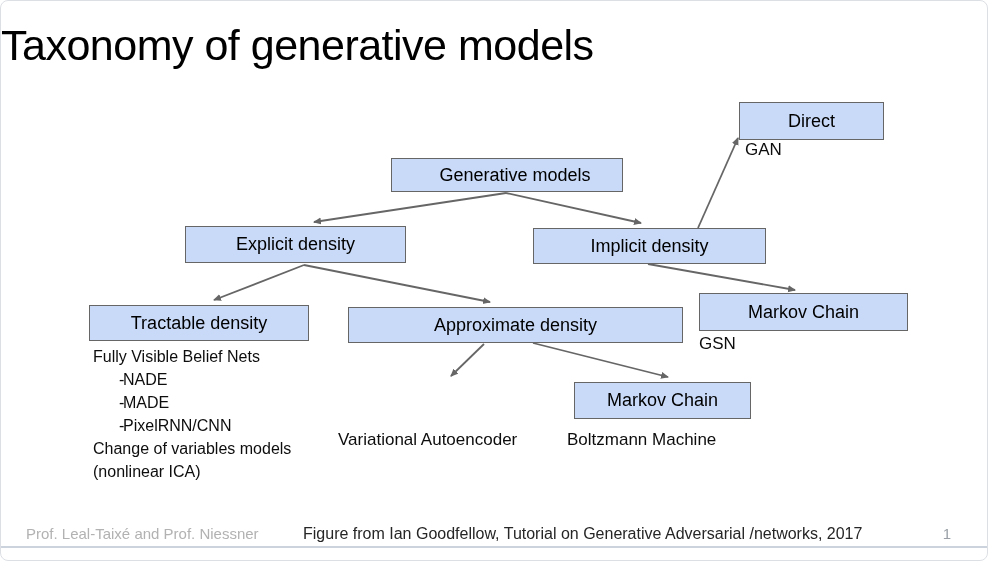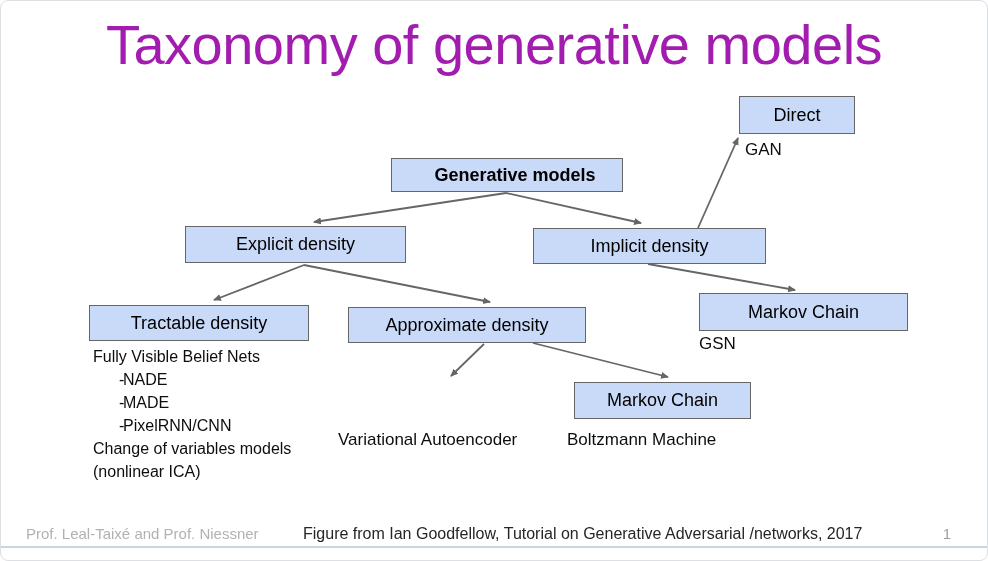--- a/index.html
+++ b/index.html
@@ -2,31 +2,31 @@
 <html><head>
 <meta charset="utf-8">
 <style>
   html,body{margin:0;padding:0;background:#fff;}
   .canvas{
     position:relative;width:988px;height:561px;background:#ffffff;overflow:hidden;
     font-family:"Liberation Sans","DejaVu Sans",sans-serif;color:#000;
     border:1px solid #dcdfe4;border-radius:8px;box-sizing:border-box;
   }
   .slide-title{
-    position:absolute;top:12px;left:0;right:0;text-align:center;
-    font-size:56px;line-height:64px;font-weight:300;color:#a21caf;
+    position:absolute;top:12px;left:0;right:0;
+    font-size:43px;line-height:64px;font-weight:300;color:#000000;
     letter-spacing:-0.5px;
   }
   .arrows{position:absolute;left:0;top:0;width:988px;height:561px;pointer-events:none;}
   .node{
     position:absolute;background:#C9DAF8;border:1px solid #666666;
     display:flex;align-items:center;justify-content:center;box-sizing:border-box;
   }
   .node-label{font-size:18px;color:#000;white-space:nowrap;}
-  .bold{font-weight:bold;margin-left:16px;}
+  .bold{font-weight:normal;margin-left:16px;}
   .sublabel{
     position:absolute;text-align:left;font-size:17px;color:#0d0d0d;white-space:nowrap;
   }
   .notes{
     position:absolute;left:92px;top:344px;width:260px;
     font-size:16px;line-height:23px;color:#0d0d0d;
   }
   .notes .bullet-row{display:flex;}
   .notes .dash{width:30px;padding-left:26px;box-sizing:border-box;}
   .footer-authors{
@@ -70,30 +70,30 @@
   </div>
 
   <div class="node" style="left:184px;top:225px;width:221px;height:37px">
     <span class="node-label">Explicit density</span>
   </div>
 
   <div class="node" style="left:532px;top:227px;width:233px;height:36px">
     <span class="node-label">Implicit density</span>
   </div>
 
-  <div class="node" style="left:738px;top:95px;width:116px;height:38px">
+  <div class="node" style="left:738px;top:101px;width:145px;height:38px">
     <span class="node-label">Direct</span>
   </div>
   <div class="sublabel" style="left:744px;top:139px;width:145px">GAN</div>
 
   <div class="node" style="left:88px;top:304px;width:220px;height:36px">
     <span class="node-label">Tractable density</span>
   </div>
 
-  <div class="node" style="left:347px;top:306px;width:238px;height:36px">
+  <div class="node" style="left:347px;top:306px;width:335px;height:36px">
     <span class="node-label">Approximate density</span>
   </div>
 
   <div class="node" style="left:698px;top:292px;width:209px;height:38px">
     <span class="node-label">Markov Chain</span>
   </div>
   <div class="sublabel" style="left:698px;top:333px;width:209px">GSN</div>
 
   <div class="sublabel" style="left:337px;top:429px;width:212px">Variational Autoencoder</div>
 

